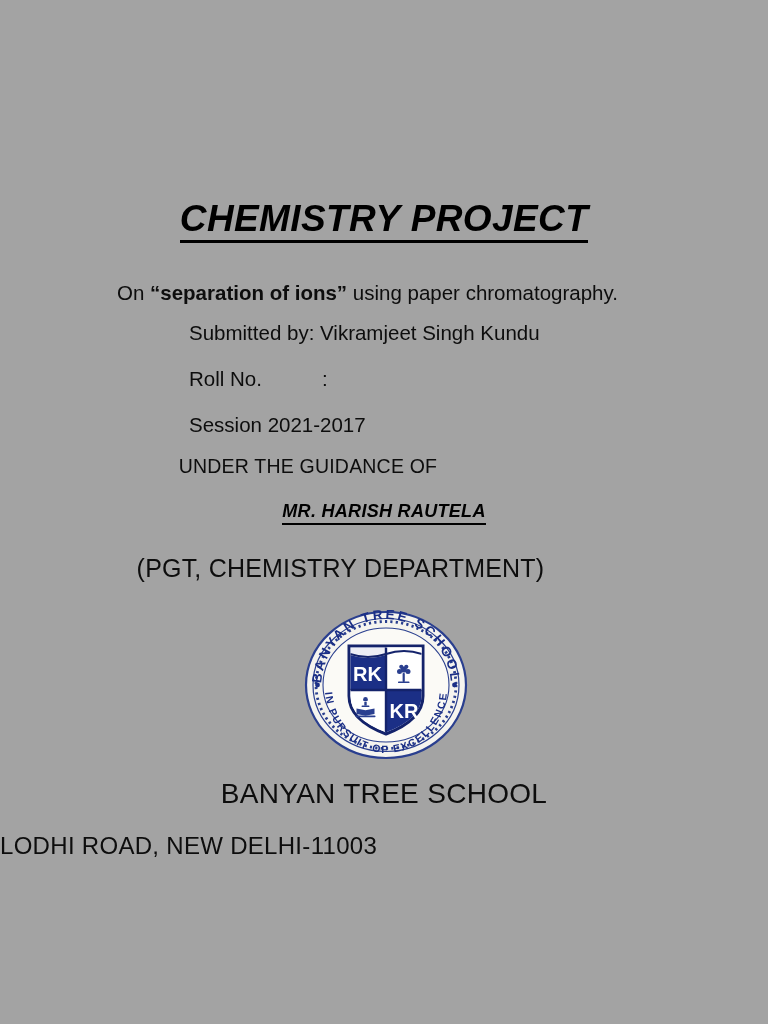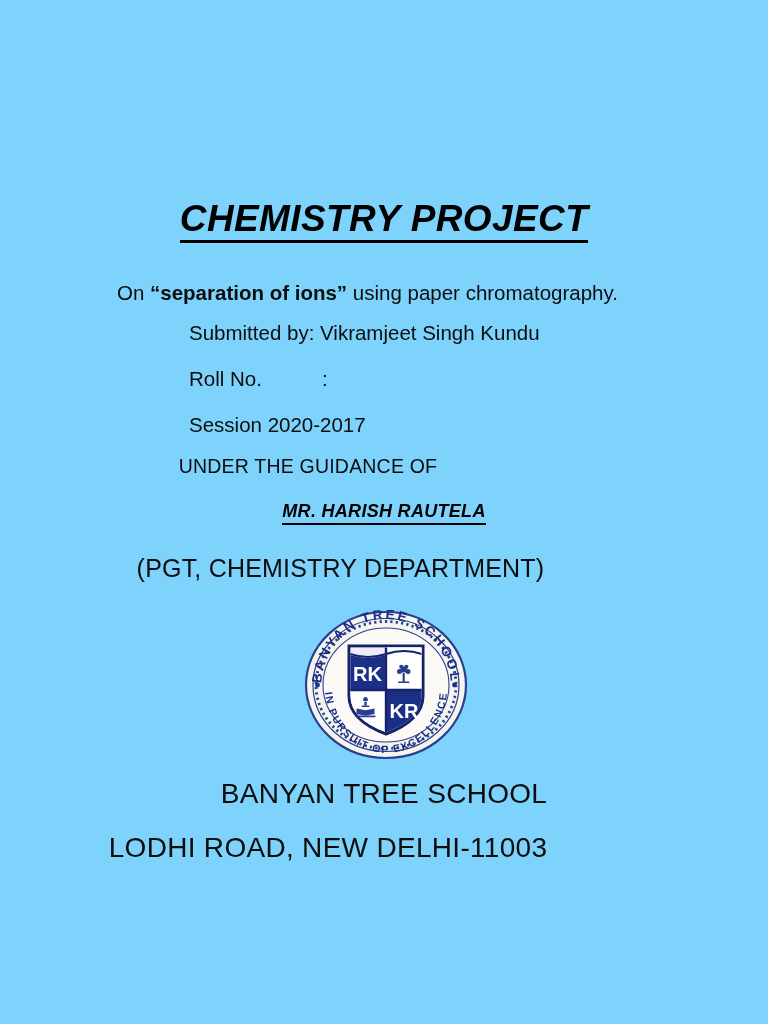--- a/index.html
+++ b/index.html
@@ -12,21 +12,21 @@
     height: 1024px;
     position: relative;
     font-family: "Liberation Sans", sans-serif;
     color: #0d0d0d;
     overflow: hidden;
   }
 
   .page {
     position: absolute;
     inset: 0;
-    background: #7dd3fc;
+    background: #a3a3a3;
   }
 
   
   .doc-title {
     position: absolute;
     top: 200px;
     left: 0;
     width: 768px;
     text-align: center;
     font-size: 37px;
@@ -122,22 +122,22 @@
     font-size: 28px;
     letter-spacing: 0.3px;
     white-space: nowrap;
   }
 
   .school-address-line {
     position: absolute;
     top: 832px;
     left: 0;
     width: 656px;
-    text-align: center;
-    font-size: 28px;
+    text-align: left;
+    font-size: 24px;
     letter-spacing: 0.3px;
     white-space: nowrap;
   }
 
   
   .school-logo {
     position: absolute;
     left: 303px;
     top: 610px;
     width: 166px;
@@ -160,21 +160,21 @@
 
   <div class="subtitle-line"><span>On </span><b>“separation of ions”</b><span> using paper chromatography.</span></div>
 
   <div class="detail-line detail-submitted">
     <span>Submitted by: Vikramjeet Singh Kundu</span>
   </div>
 
   <div class="detail-line detail-roll"><span class="roll-label">Roll No.</span><span class="roll-colon">:</span><span></span></div>
 
   <div class="detail-line detail-session">
-    <span>Session 2020-2017</span>
+    <span>Session 2021-2017</span>
   </div>
 
   <div class="guidance-line">
     <span>UNDER THE GUIDANCE OF</span>
   </div>
 
   <div class="teacher-name">
     <span class="inner">MR. HARISH RAUTELA</span>
   </div>
 

